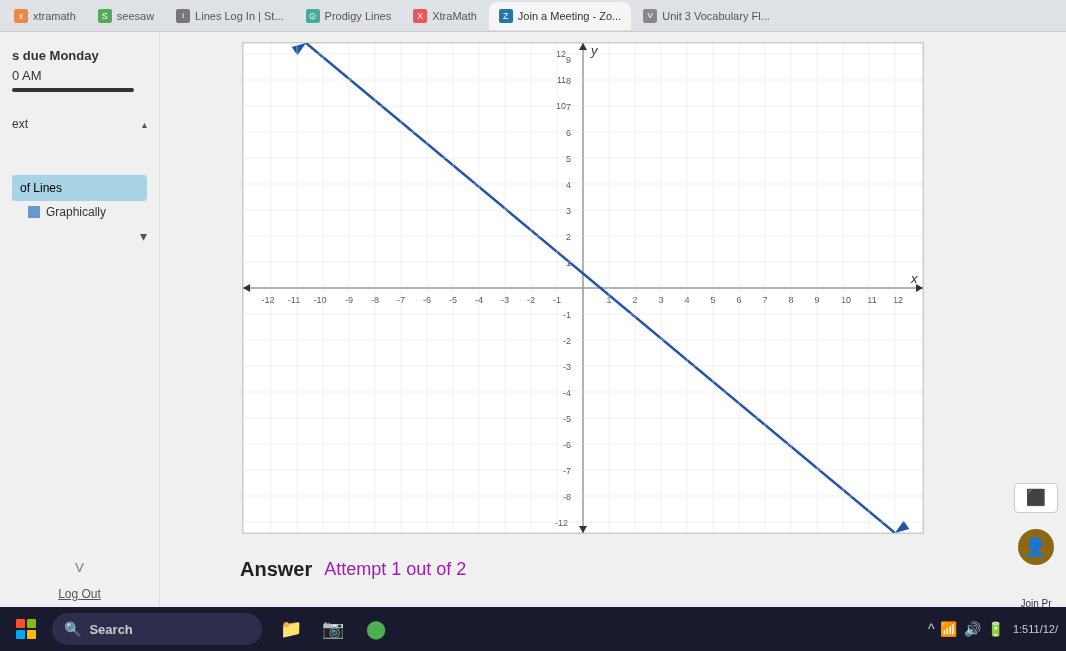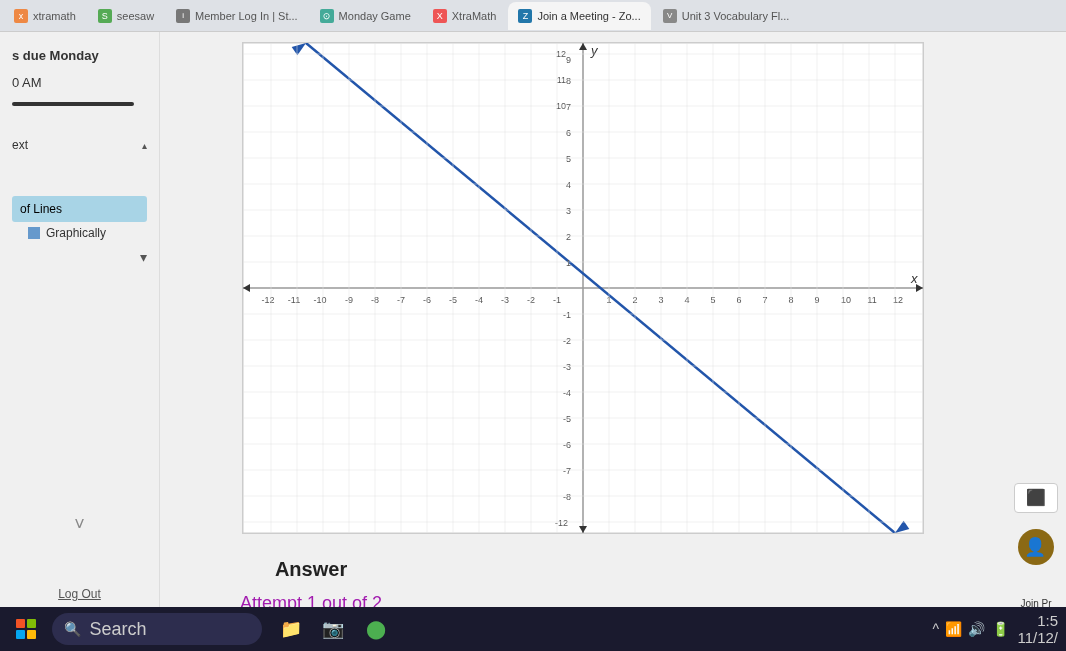--- a/index.html
+++ b/index.html
@@ -58,21 +58,21 @@
       background: #f0f0f0;
     }
 
     
     .sidebar {
       width: 160px;
       background: #f0f0f0;
       padding: 16px 12px;
       display: flex;
       flex-direction: column;
-      gap: 12px;
+      gap: 5px;
       border-right: 1px solid #ddd;
     }
     .sidebar-due {
       font-size: 13px;
       color: #333;
       font-weight: 600;
     }
     .sidebar-time {
       font-size: 13px;
       color: #333;
@@ -136,21 +136,20 @@
       color: #888;
       cursor: pointer;
       text-align: center;
     }
     .logout-link {
       font-size: 12px;
       color: #555;
       cursor: pointer;
       text-align: center;
       text-decoration: underline;
-      margin-top: 44px;
     }
 
     
     .graph-area {
       flex: 1;
       display: flex;
       flex-direction: column;
       align-items: center;
       padding: 10px 20px;
       background: #f0f0f0;
@@ -161,21 +160,20 @@
       position: relative;
       margin: 0 auto;
     }
     .answer-row {
       display: flex;
       align-items: center;
       gap: 12px;
       margin-top: 24px;
       align-self: flex-start;
       margin-left: 60px;
-      flex-direction: column;
     }
     .answer-label {
       font-size: 20px;
       font-weight: 700;
       color: #222;
     }
     .attempt-text {
       font-size: 18px;
       color: #a21caf;
     }
@@ -273,21 +271,22 @@
       gap: 8px;
       width: 210px;
       cursor: text;
     }
     .search-icon-tb {
       color: #aaa;
       font-size: 14px;
     }
     .search-text {
       color: #ccc;
-      font-size: 18px;
+      font-size: 13px;
+      font-weight: bold;
     }
     .taskbar-icons {
       display: flex;
       gap: 6px;
       align-items: center;
       margin-left: 4px;
     }
     .taskbar-icon {
       width: 36px;
       height: 36px;
@@ -312,23 +311,23 @@
       align-items: center;
       gap: 6px;
     }
     .tray-icon {
       font-size: 14px;
       color: #ccc;
       cursor: pointer;
     }
     .clock {
       display: flex;
-      flex-direction: column;
+      flex-direction: row;
       align-items: flex-end;
-      font-size: 15px;
+      font-size: 11px;
       color: #ccc;
     }
 
     
     .graph-svg {
       display: block;
     }
   </style>
 </head>
 <body>
@@ -337,25 +336,25 @@
   <div class="tab inactive">
     <span class="tab-favicon" style="background:#e84;color:white;font-size:9px;">x</span>
     <span>xtramath</span>
   </div>
   <div class="tab inactive">
     <span class="tab-favicon" style="background:#5a5;color:white;font-size:9px;">S</span>
     <span>seesaw</span>
   </div>
   <div class="tab inactive">
     <span class="tab-favicon" style="background:#777;color:white;font-size:8px;">i</span>
-    <span>Member Log In | St...</span>
+    <span>Lines Log In | St...</span>
   </div>
   <div class="tab inactive">
     <span class="tab-favicon" style="background:#4a9;color:white;font-size:9px;">⊙</span>
-    <span>Monday Game</span>
+    <span>Prodigy Lines</span>
   </div>
   <div class="tab inactive">
     <span class="tab-favicon" style="background:#e55;color:white;font-size:9px;">X</span>
     <span>XtraMath</span>
   </div>
   <div class="tab active">
     <span class="tab-favicon" style="background:#27a;color:white;font-size:9px;">Z</span>
     <span>Join a Meeting - Zo...</span>
   </div>
   <div class="tab inactive">

